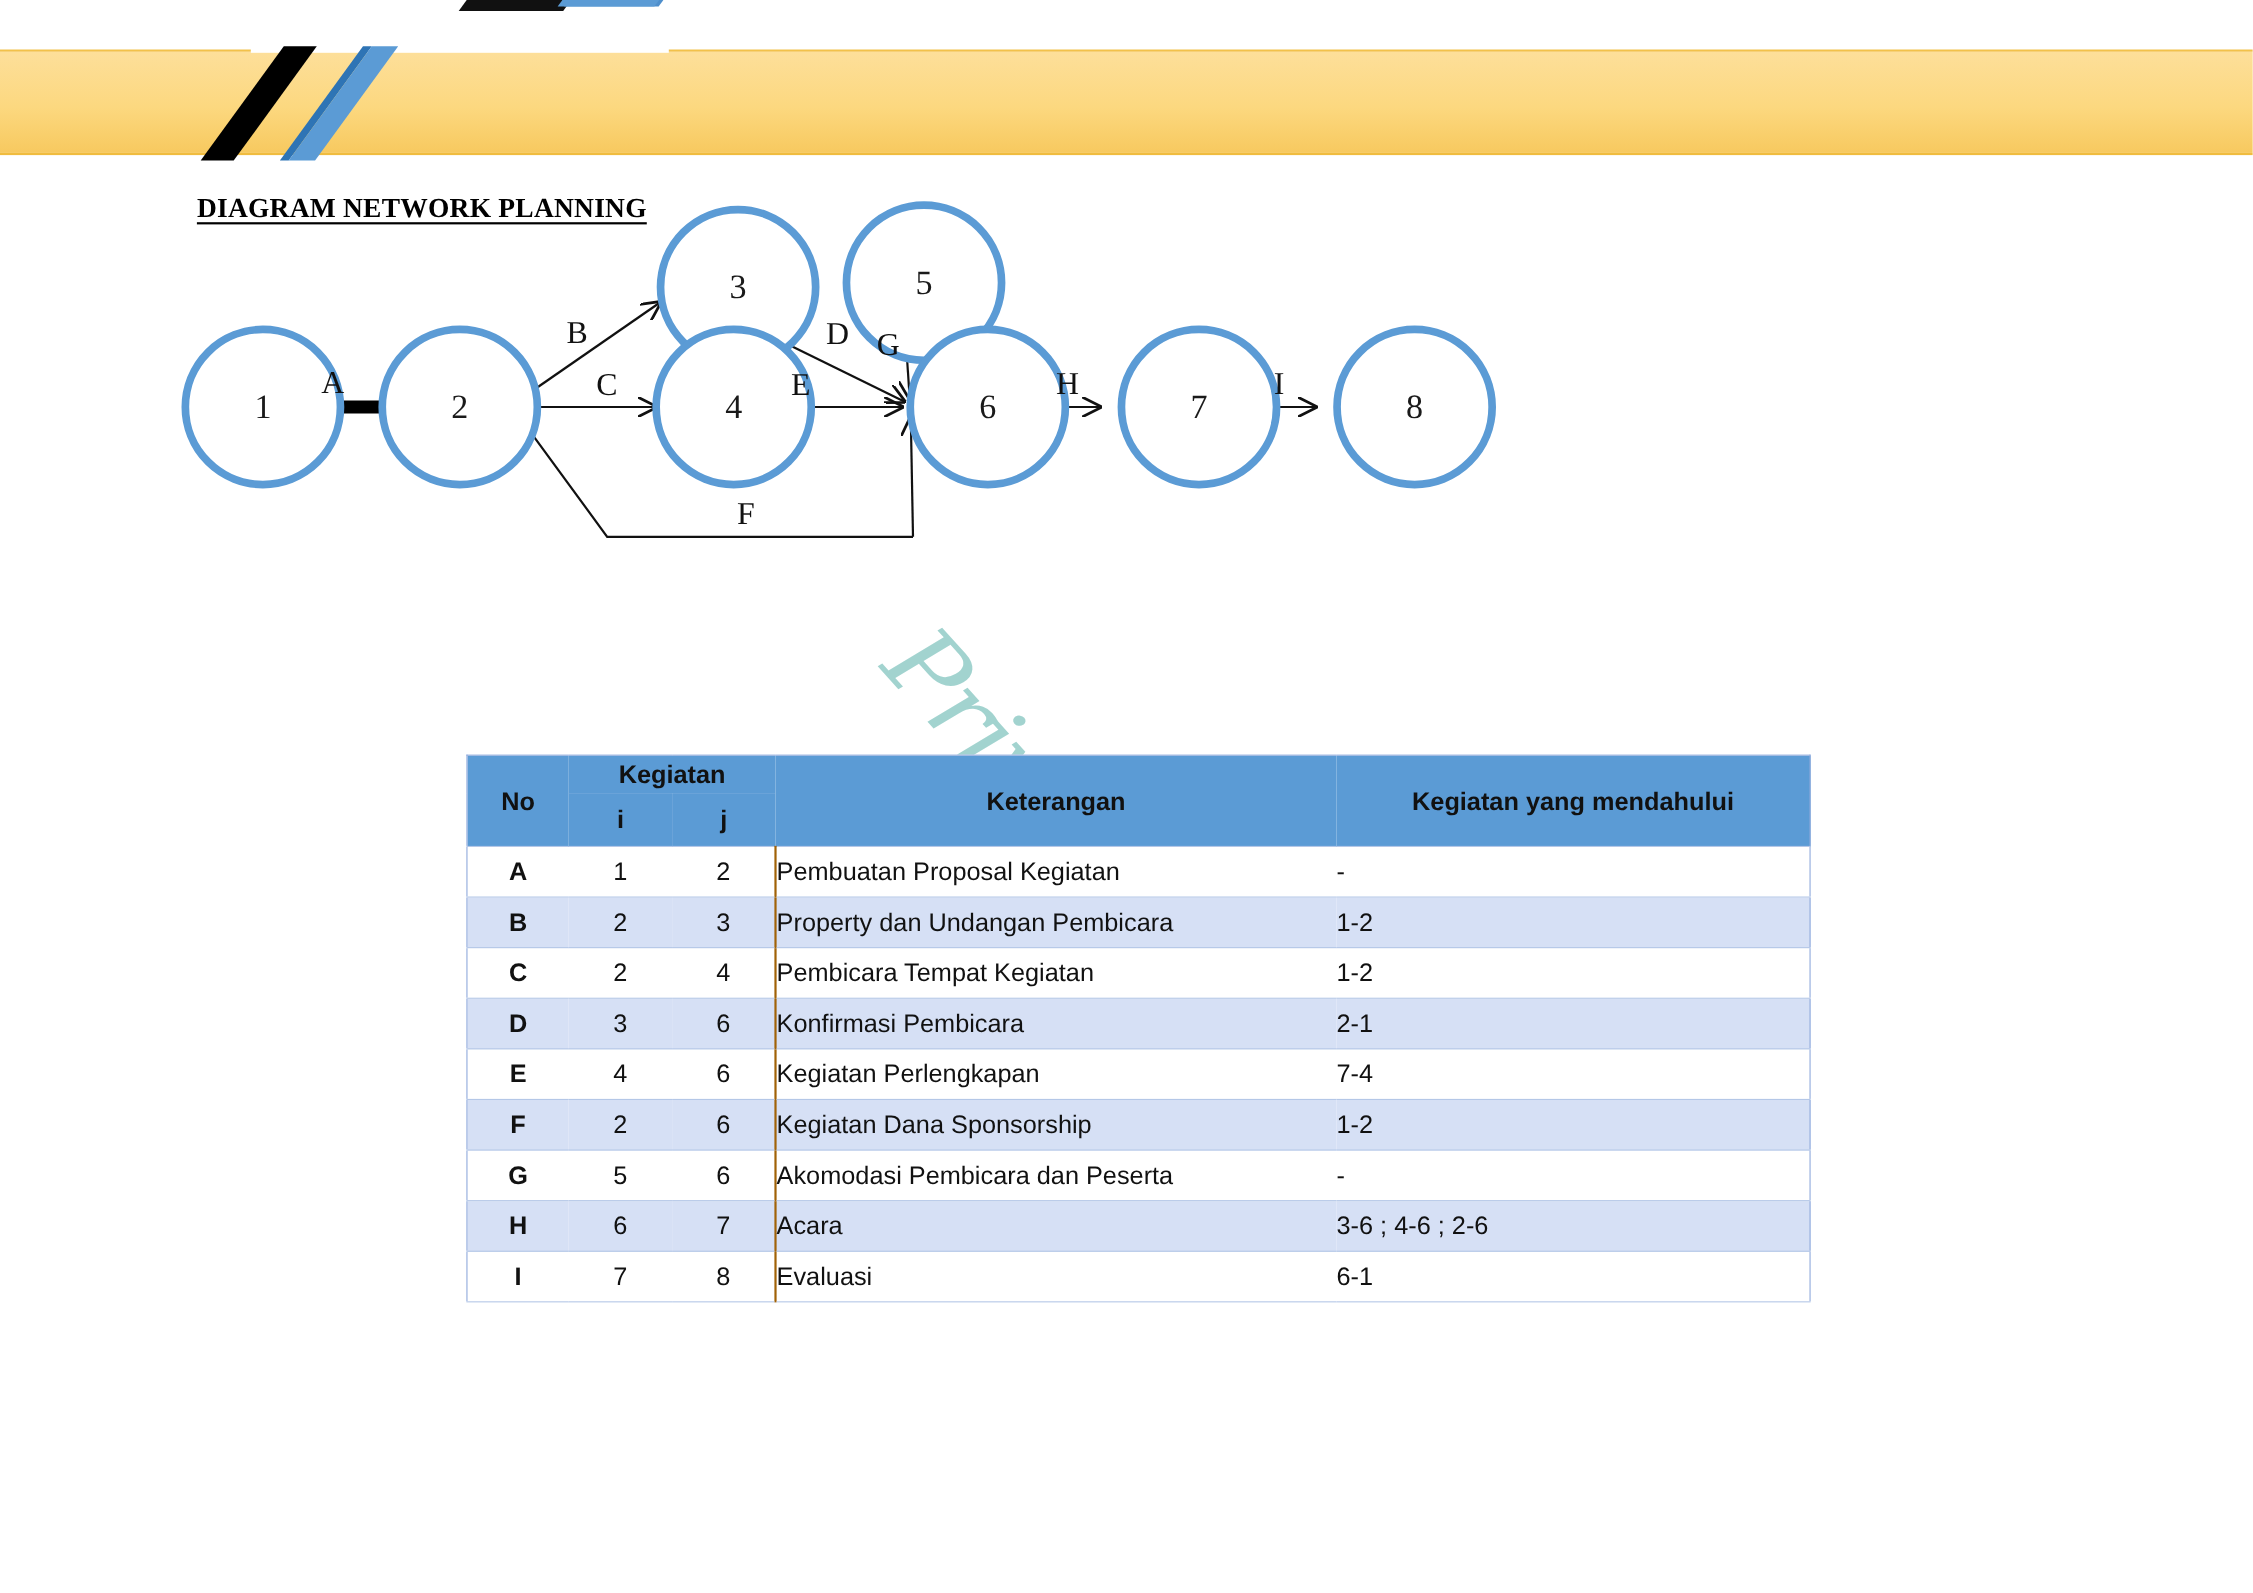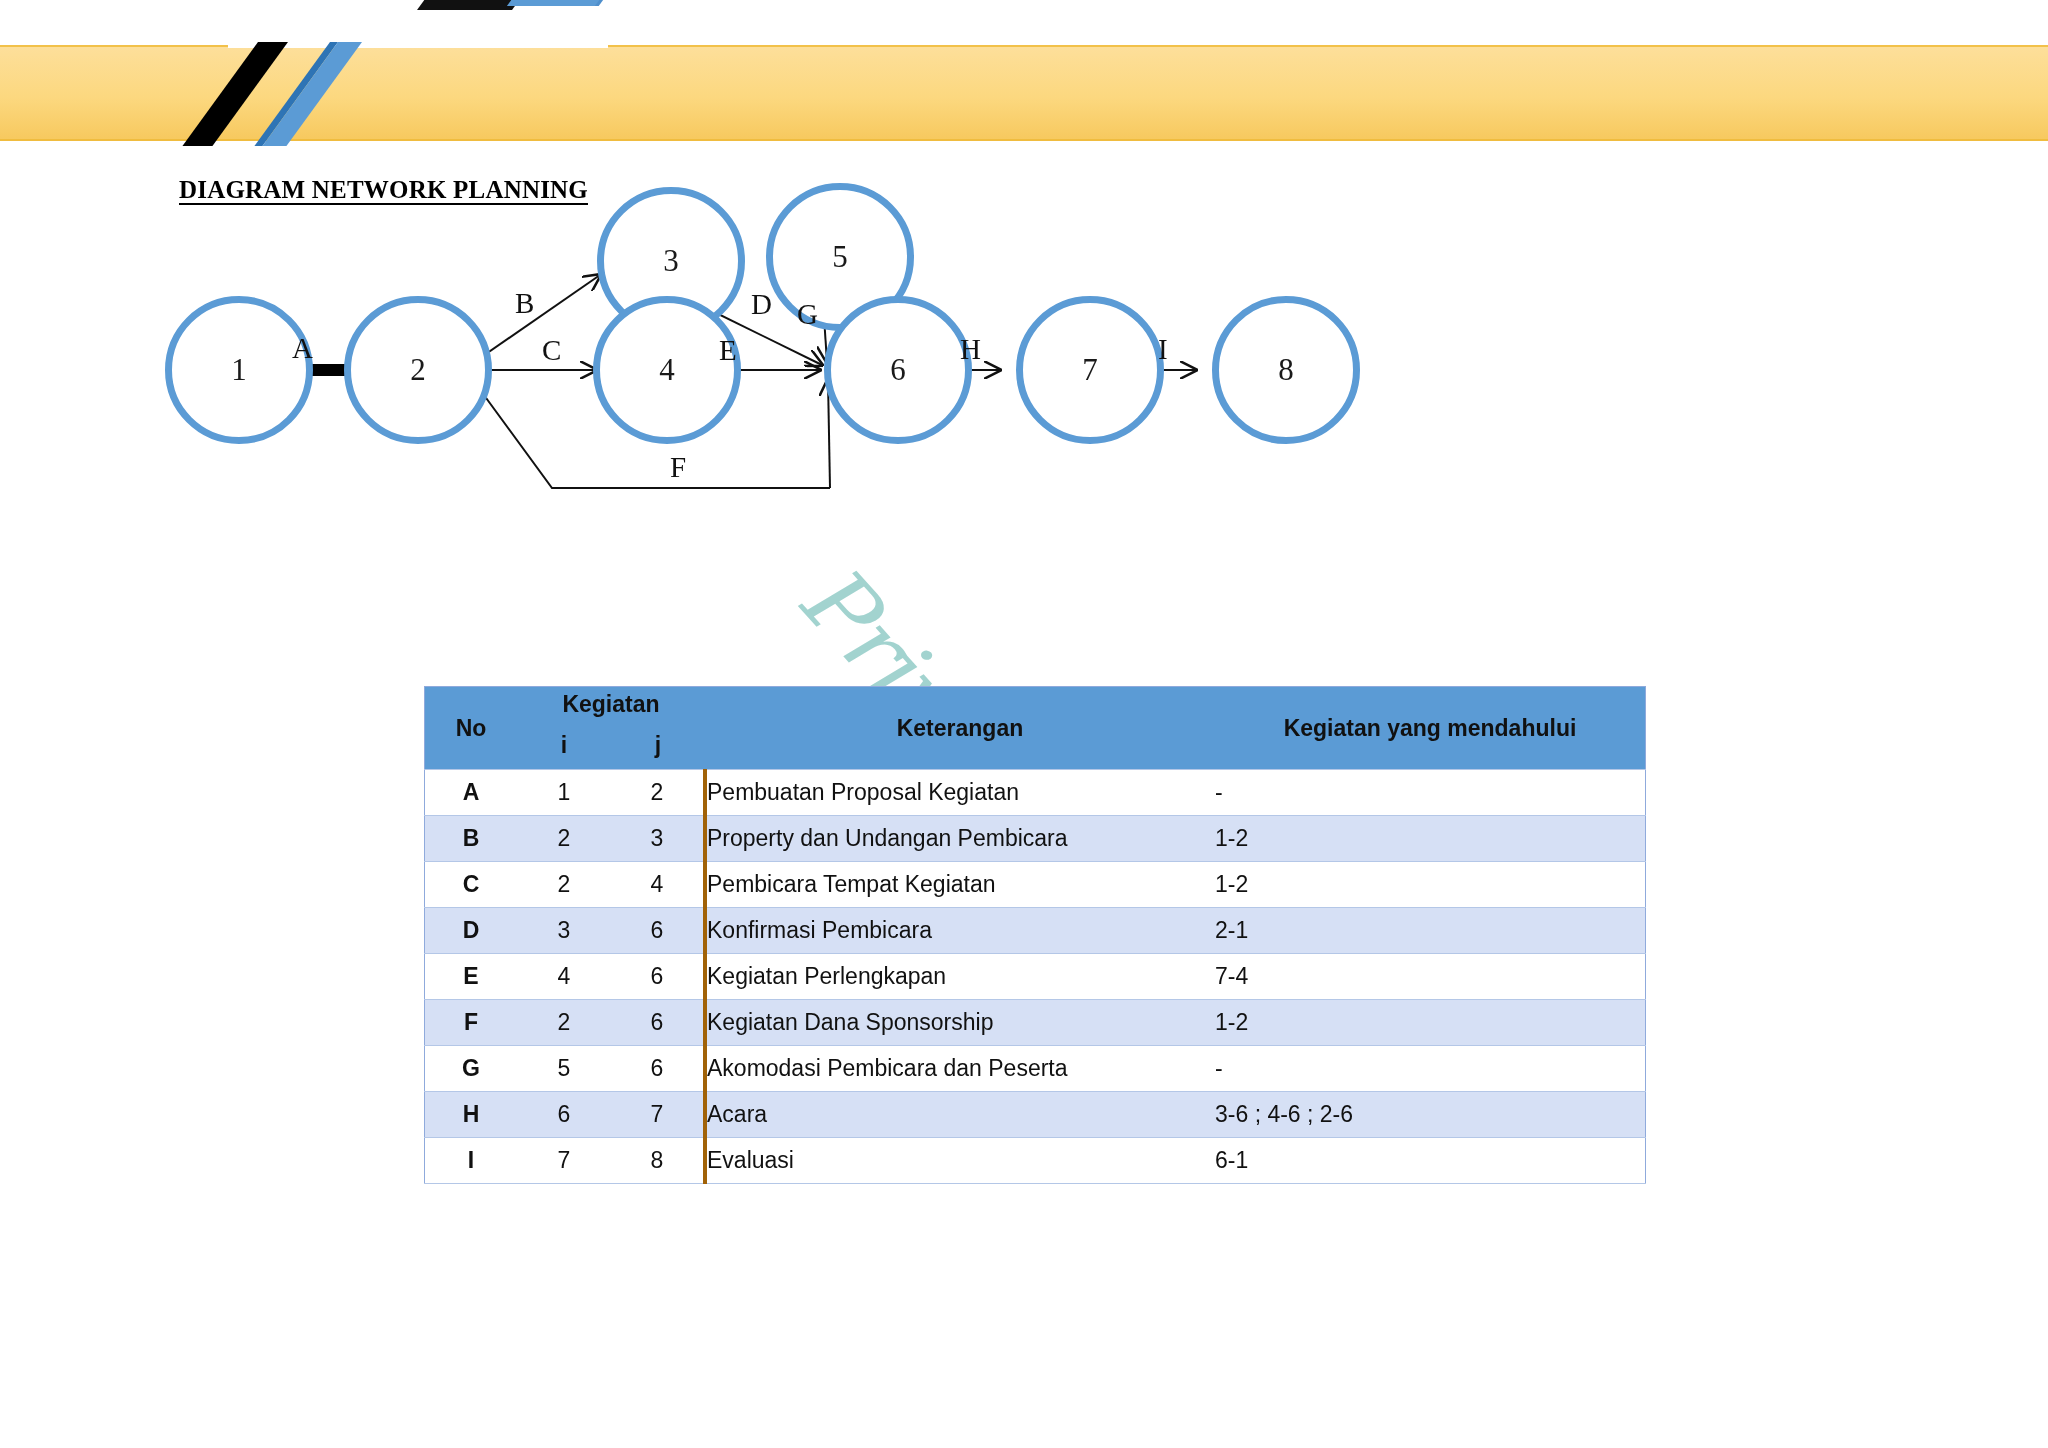--- a/index.html
+++ b/index.html
@@ -209,21 +209,21 @@
   #activity-table tbody td {
     height: 45px;
     font-size: 23px;
     border-top: 1px solid #b4c7e7;
     border-bottom: 1px solid #b4c7e7;
   }
   #activity-table tbody tr.alt td { background: #d6e0f5; }
   #activity-table tbody tr.plain td { background: #ffffff; }
   td.c-no { text-align: center; font-weight: bold; }
   td.c-i, td.c-j { text-align: center; }
-  td.c-ket { padding-left: 22px; border-left: 4px solid #a16207; }
+  td.c-ket { padding-left: 22px; border-left: 2px solid #a16207; }
   td.c-pre { padding-left: 16px; }
 </style>
 </head>
 <body>
 
 <div id="banner-area">
   <div class="banner-bar"></div>
   <div class="whitegap"></div>
   <div class="stripe stripe-black"></div>
   <div class="stripe stripe-blue-dark"></div>

